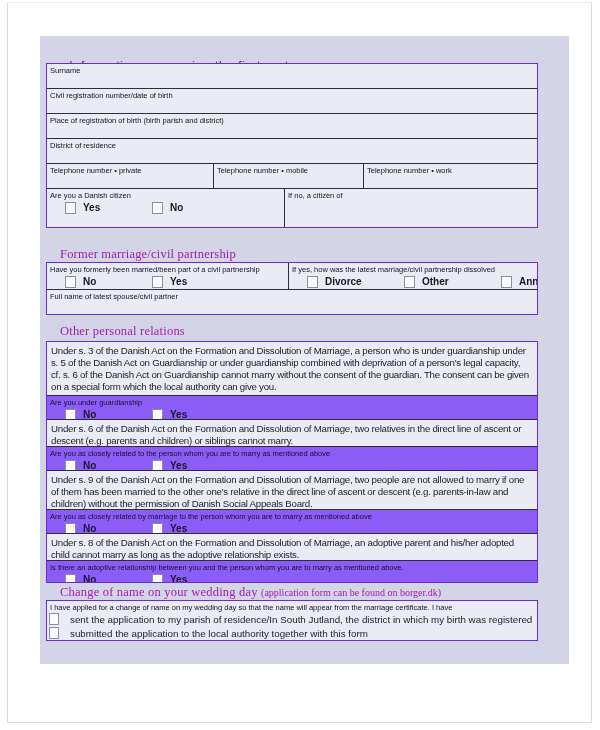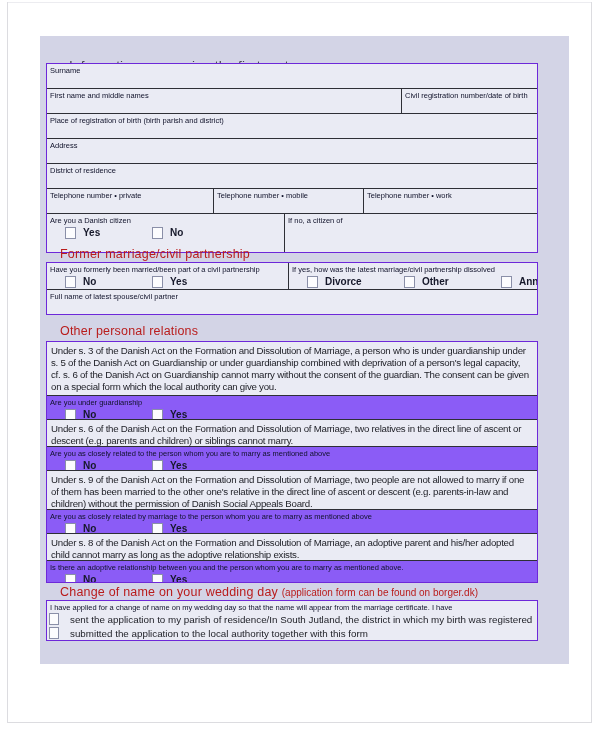--- a/index.html
+++ b/index.html
@@ -11,21 +11,21 @@
   .page-edge { position:absolute; background:#dcdce0; }
   #edge-left   { left:7px;   top:2px;   width:1px;   height:720px; }
   #edge-right  { left:591px; top:2px;   width:1px;   height:720px; }
   #edge-bottom { left:7px;   top:722px; width:585px; height:1px; }
   #edge-top    { left:7px;   top:2px;   width:585px; height:1px; background:#ececf0; }
 
   .panel { position:absolute; left:40px; top:36px; width:529px; height:628px; background:#d3d4e6; }
   .panel > * { position:absolute; }
 
   #title { left:29px; top:22px; font-size:13.5px; color:#45464e; letter-spacing:.2px; white-space:nowrap; }
-  .sec-h { left:20px; font-size:12.5px; color:#b91c1c; letter-spacing:.2px; white-space:nowrap; }
+  .sec-h { left:20px; font-size:12.5px; color:#a21caf; letter-spacing:.2px; white-space:nowrap;font-family:Liberation Serif, serif; }
   .sec-h .note { font-size:10px; letter-spacing:0; }
   #h-former { top:211px; }
   #h-other  { top:288px; }
   #h-name   { top:549px; }
 
   .box { left:6px; width:492px; background:#eaebf4; border:1px solid #6d28d9; box-sizing:border-box; }
   #box1 { top:27px; }
   #box2 { top:226px; }
   #box3 { top:305px; }
   #box4 { top:564px; }
@@ -73,35 +73,27 @@
 
   <div id="title">Information concerning the first party</div>
 
   <div class="box" id="box1">
     <div class="row h24">
       <div class="cell">
         <span class="lbl">Surname</span>
       </div>
     </div>
     <div class="row h25">
-      <div class="cell">
-        <span class="lbl">First name and middle names</span>
-      </div>
       <div class="cell w136">
         <span class="lbl">Civil registration number/date of birth</span>
       </div>
     </div>
     <div class="row h25">
       <div class="cell">
         <span class="lbl">Place of registration of birth (birth parish and district)</span>
-      </div>
-    </div>
-    <div class="row h25">
-      <div class="cell">
-        <span class="lbl">Address</span>
       </div>
     </div>
     <div class="row h25">
       <div class="cell">
         <span class="lbl">District of residence</span>
       </div>
     </div>
     <div class="row h25">
       <div class="cell w166">
         <span class="lbl">Telephone number • private</span>

